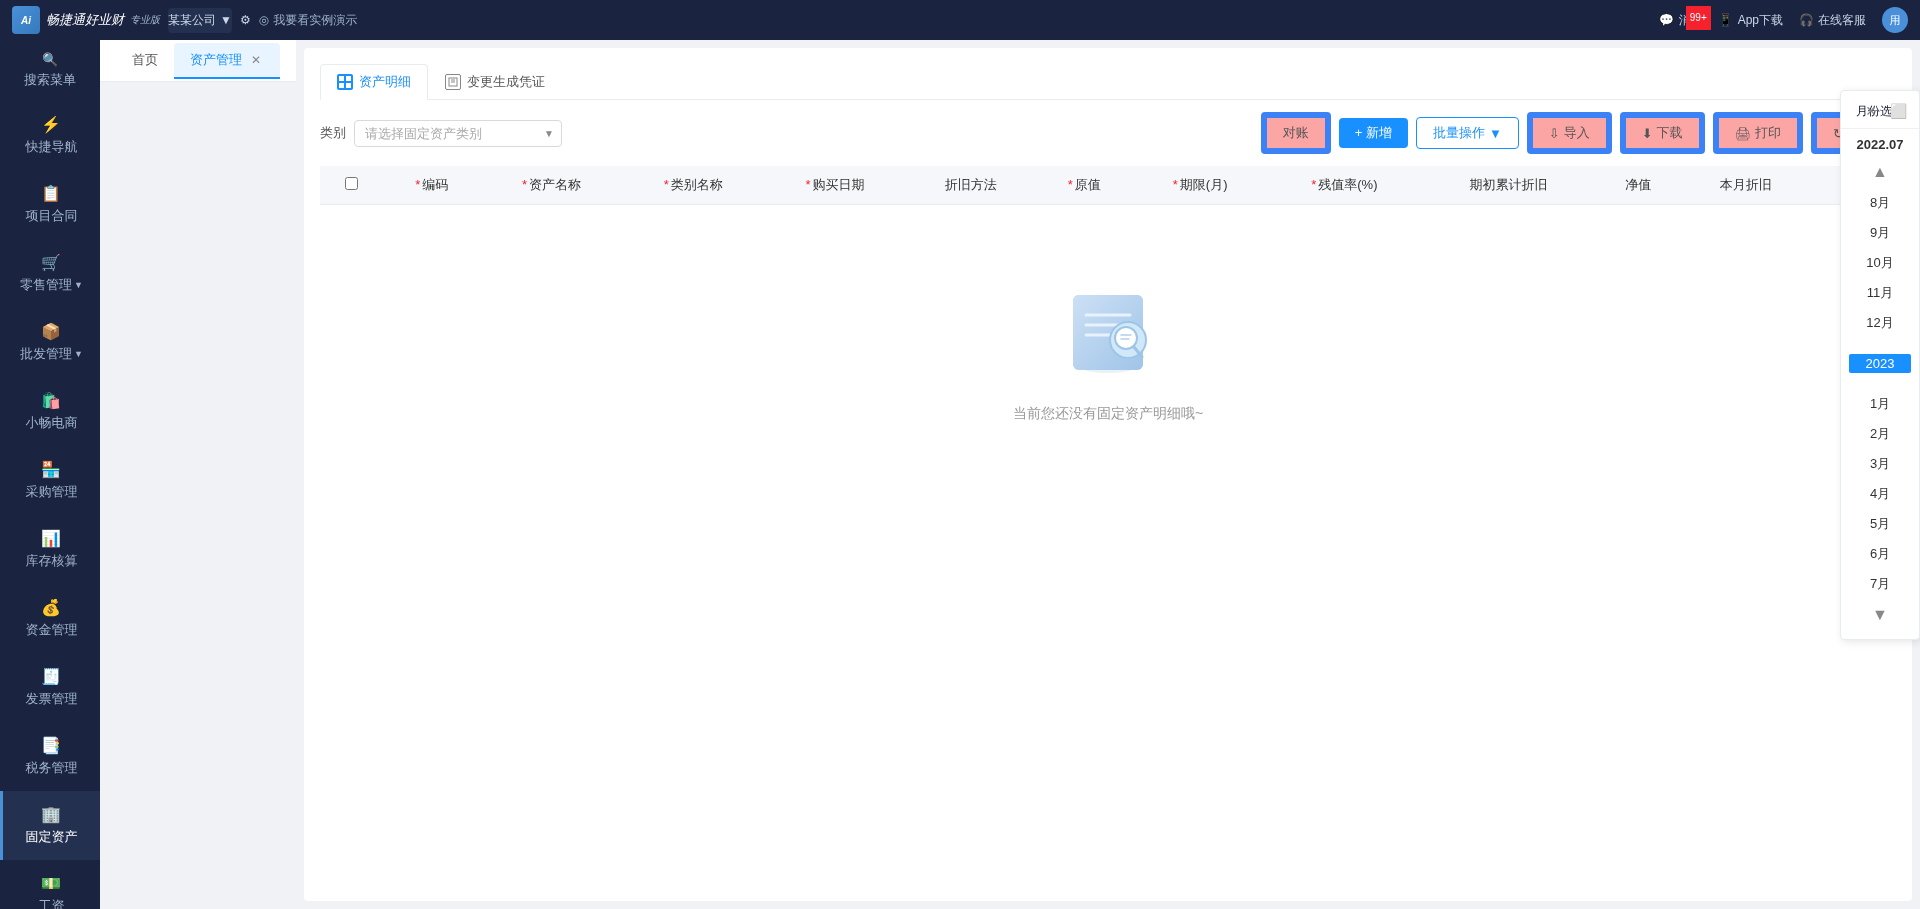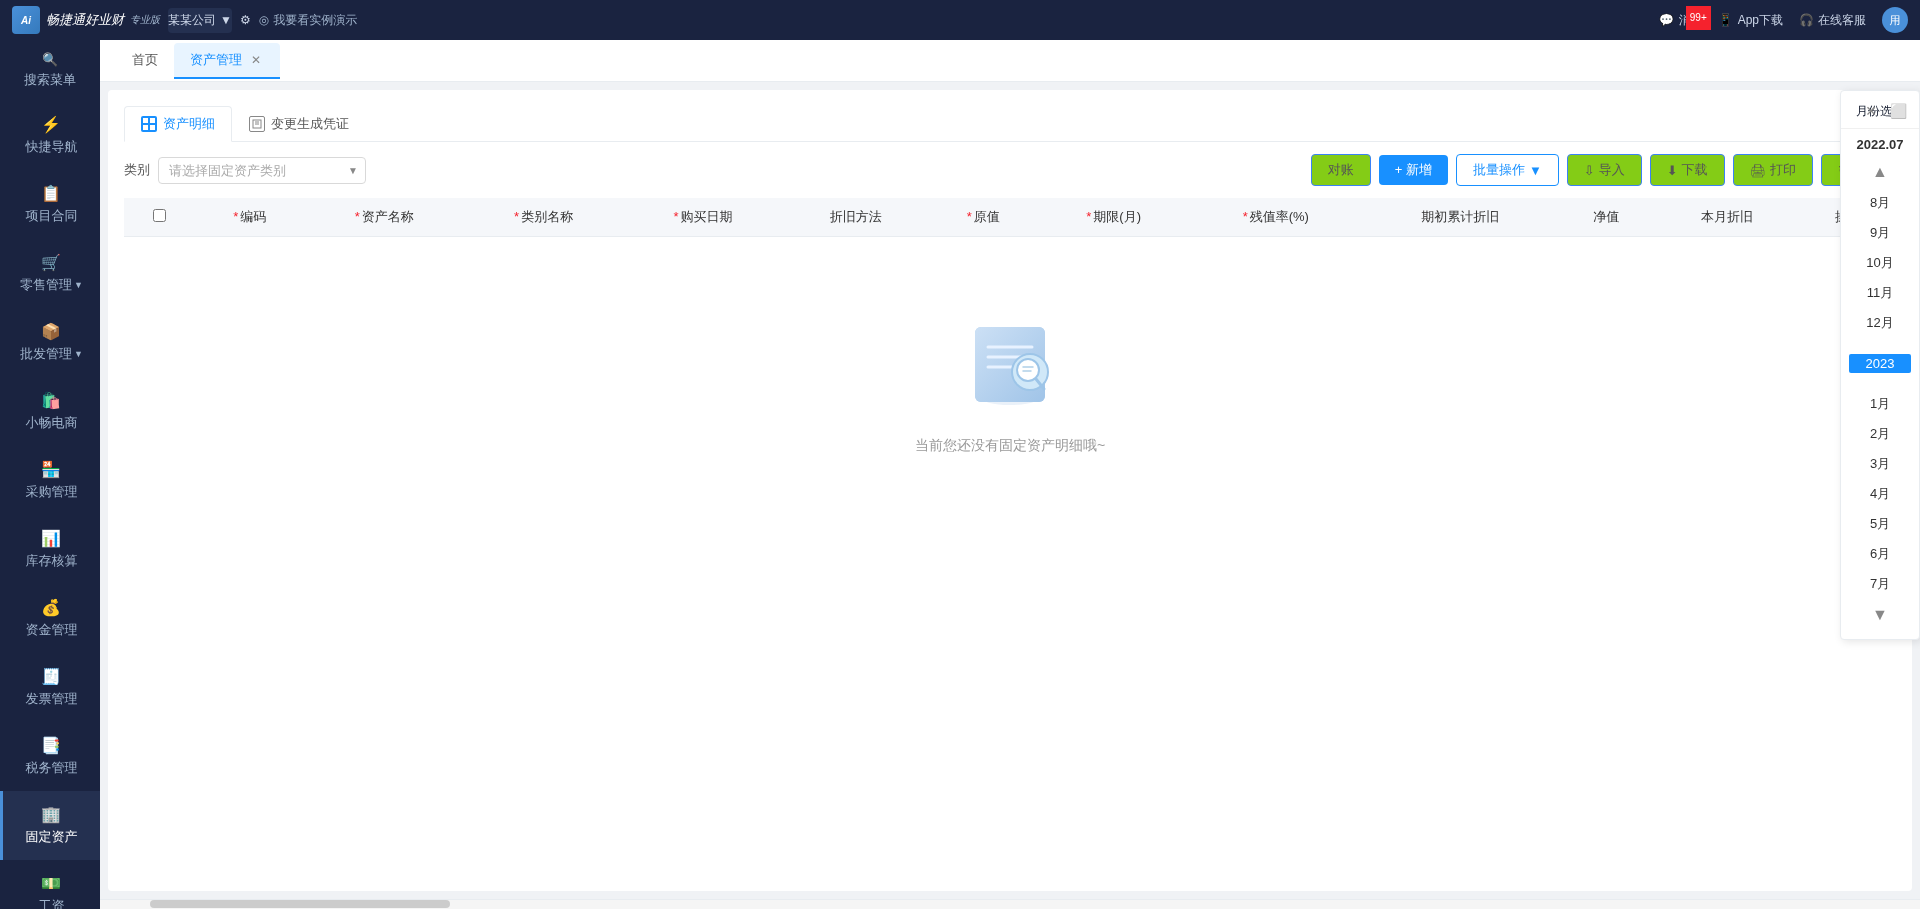--- a/index.html
+++ b/index.html
@@ -100,21 +100,21 @@
       display: flex; flex-direction: column; align-items: center; gap: 4px;
     }
     .sidebar-item-with-arrow {
       display: flex; align-items: center; justify-content: center; gap: 2px;
     }
 
     
     .content-area {
       flex: 1;
       display: flex;
-      flex-direction: column;
+      flex-direction: row;
       background: #f0f2f5;
       overflow: hidden;
       position: relative;
     }
 
     
     .tab-bar {
       background: #fff;
       display: flex;
       align-items: center;
@@ -207,21 +207,21 @@
       content: '▼';
       position: absolute; right: 8px; top: 50%; transform: translateY(-50%);
       font-size: 10px; color: #888; pointer-events: none;
     }
 
     .btn {
       padding: 6px 16px; border-radius: 4px; font-size: 13px;
       cursor: pointer; border: none; display: flex; align-items: center; gap: 4px;
     }
     .btn-primary { background: #1890ff; color: #fff; }
-    .btn-default { background: #84cc16; color: #555; border: 1px solid #3b82f6; }
+    .btn-default { background: #fca5a5; color: #555; border: 6px solid #3b82f6; }
     .btn-batch {
       background: #fff; color: #1890ff; border: 1px solid #1890ff;
       display: flex; align-items: center; gap: 4px;
     }
 
     
     .table-wrap {
       flex: 1;
       overflow: auto;
     }

